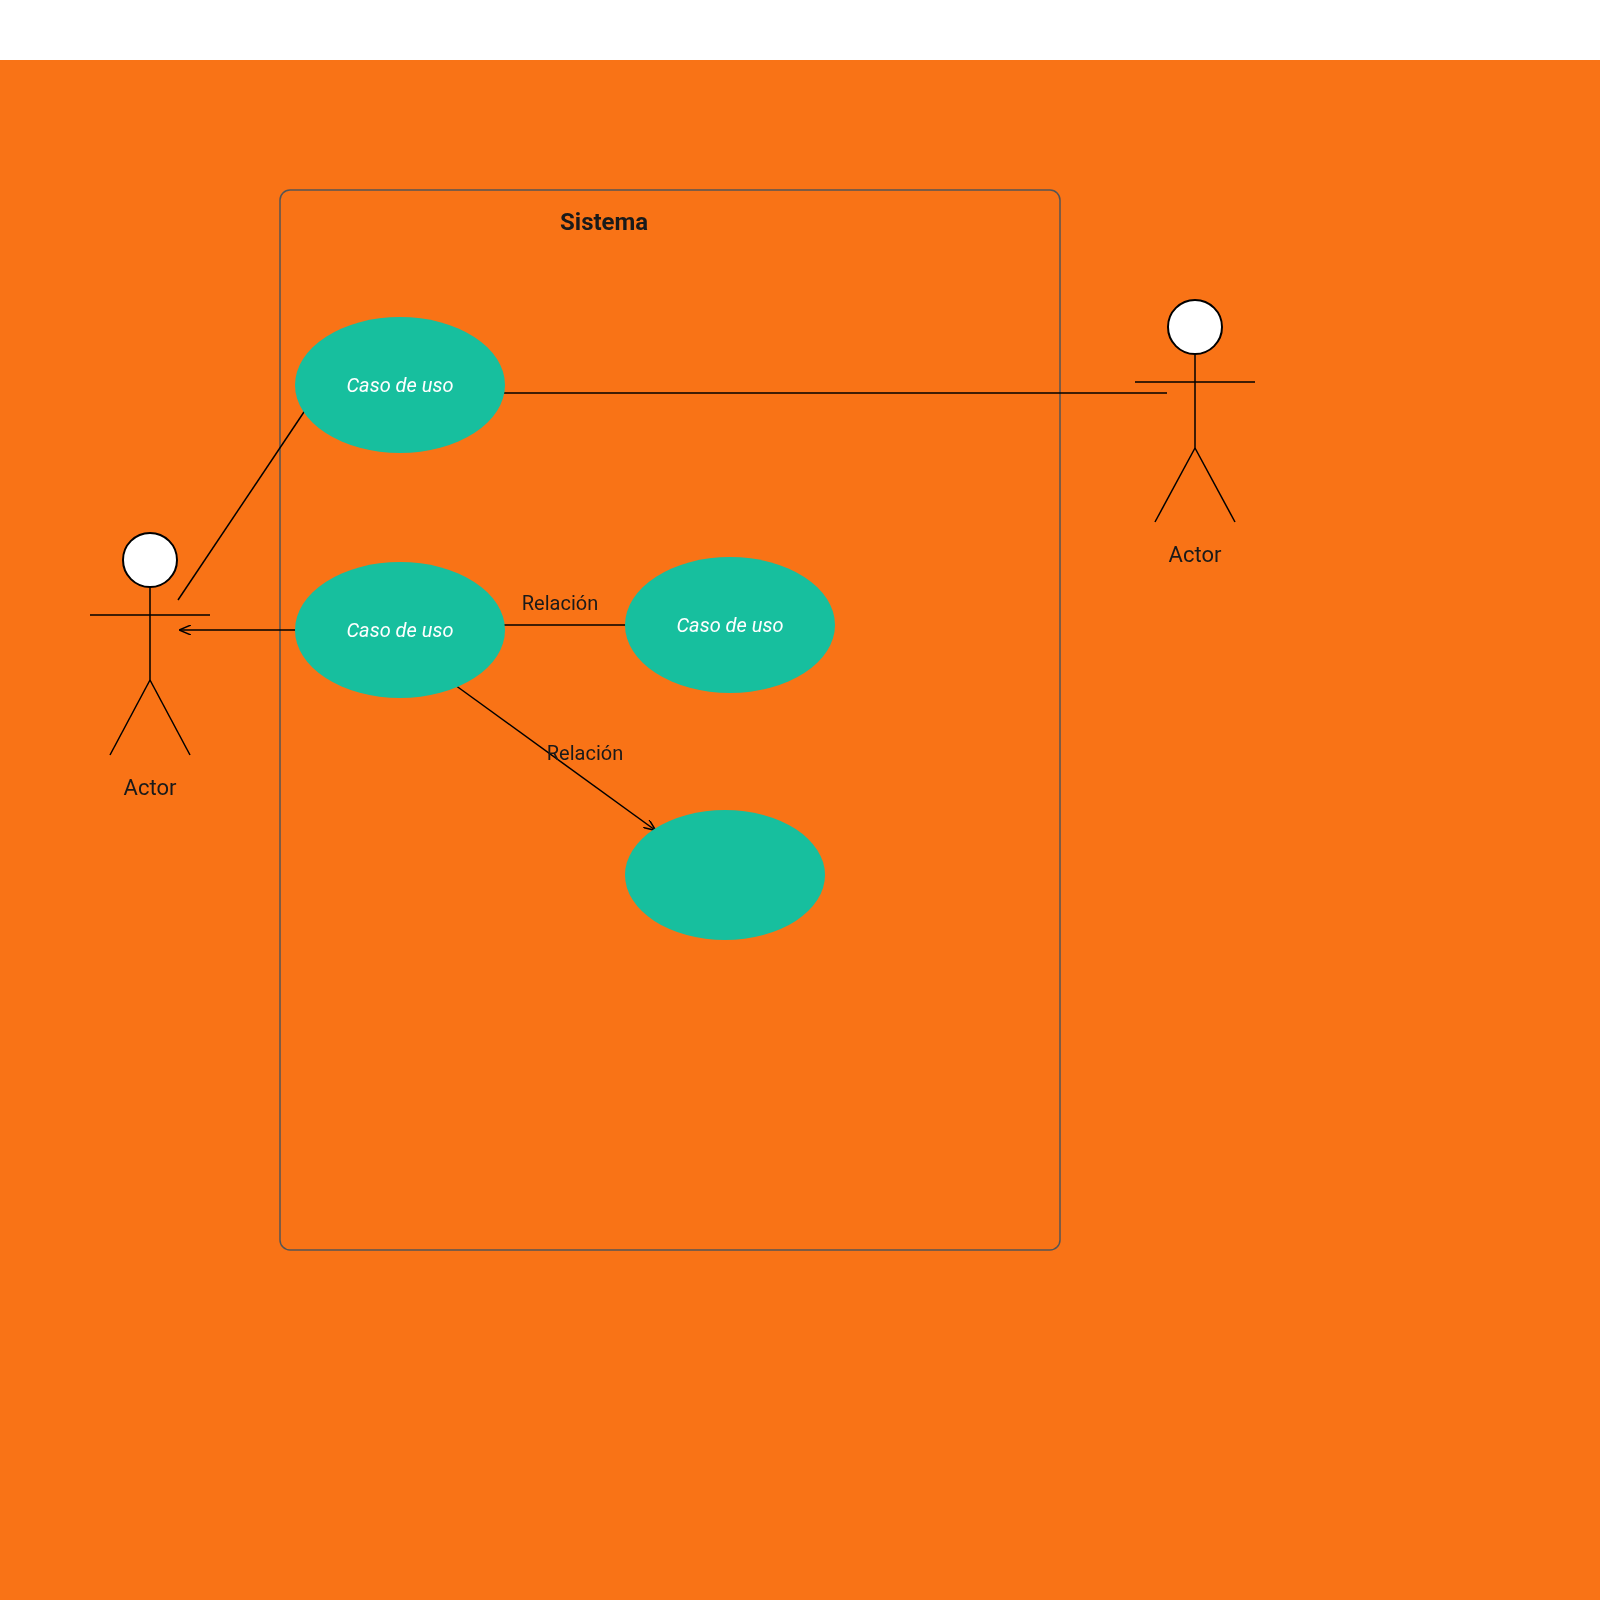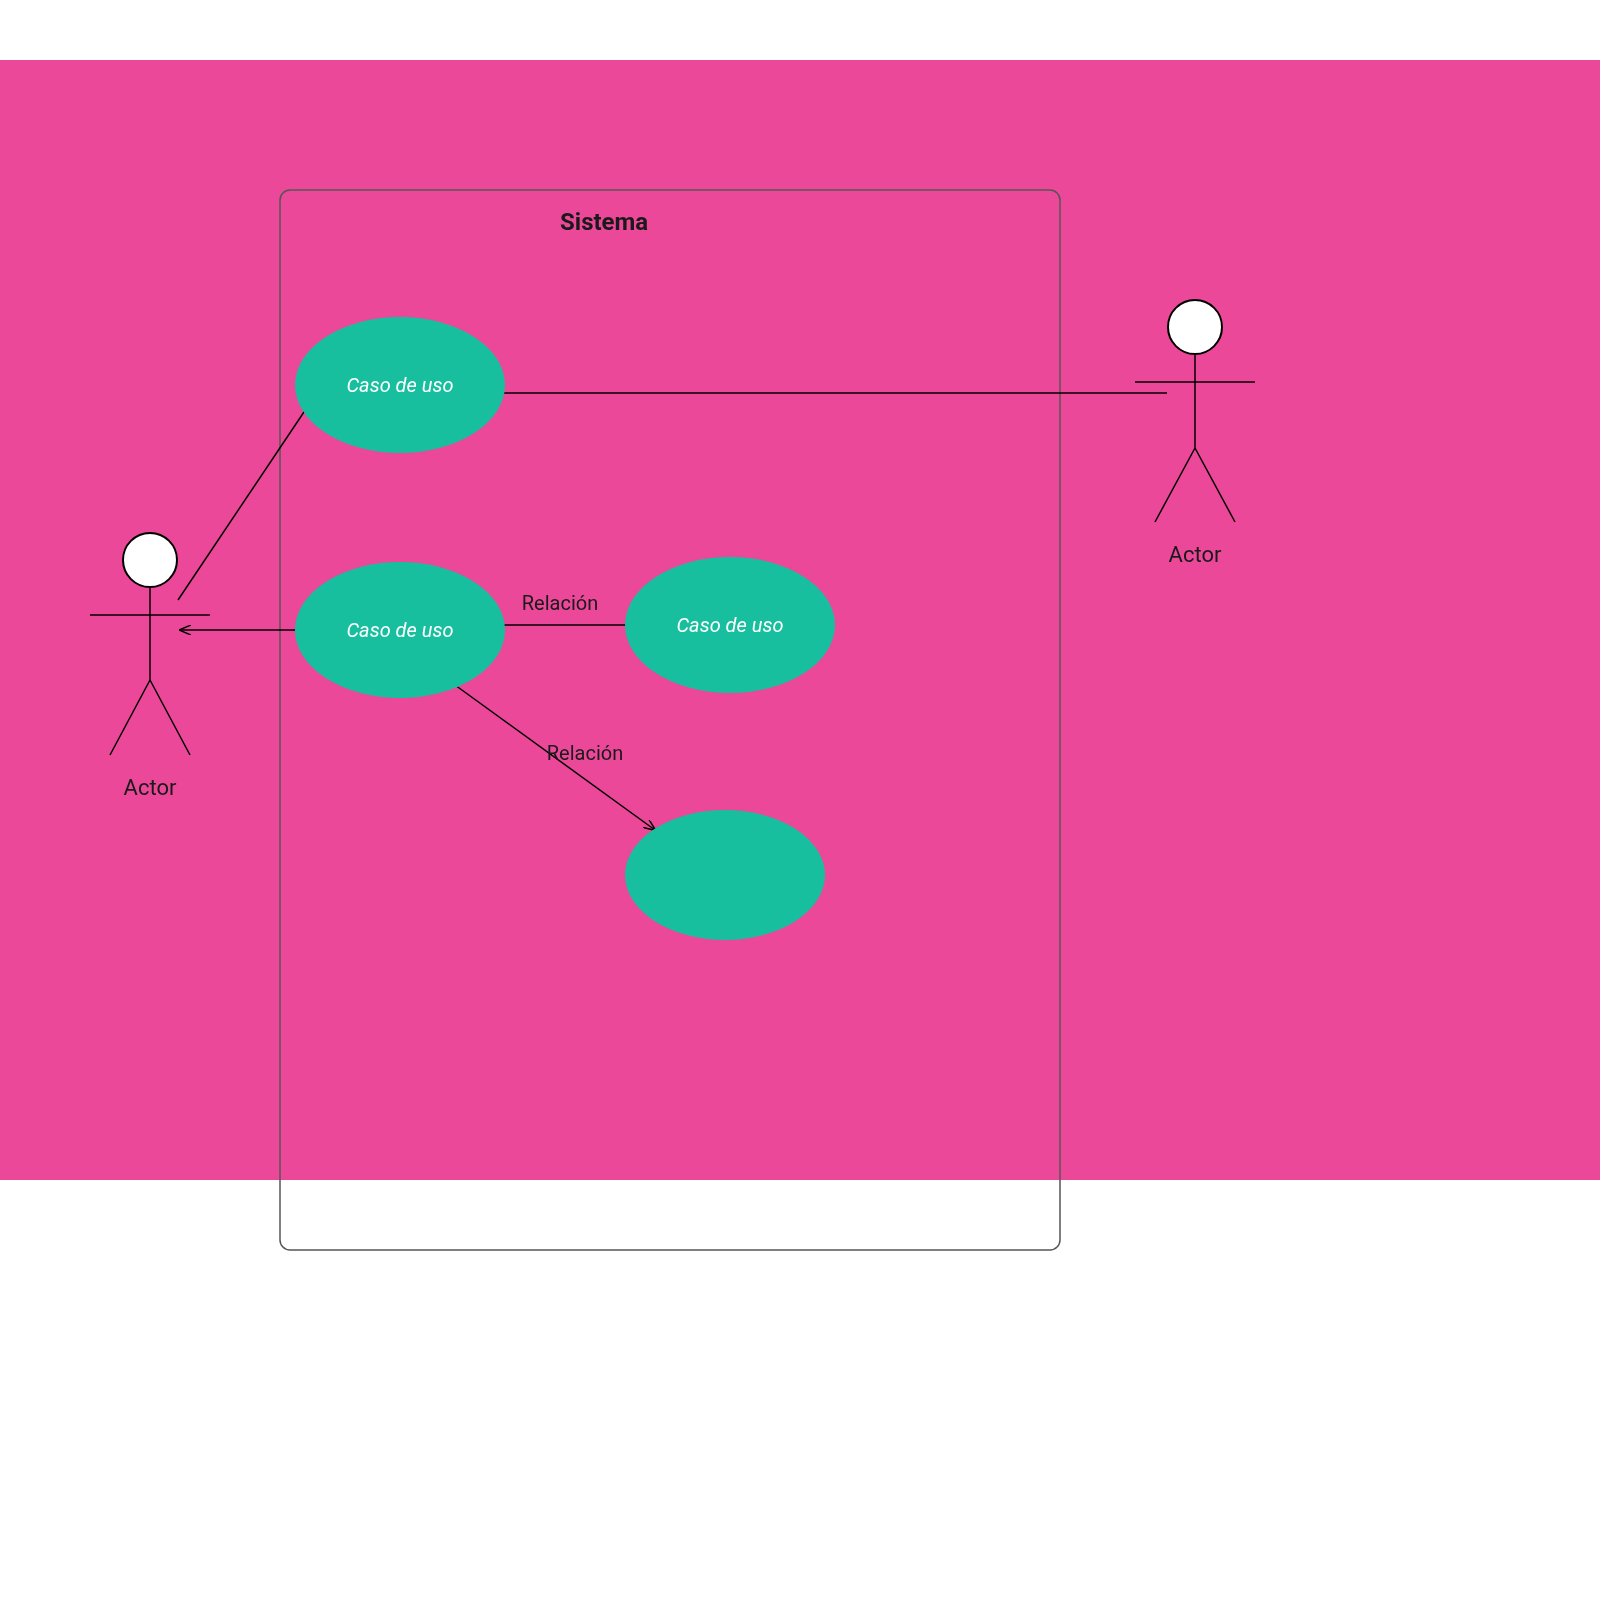--- a/index.html
+++ b/index.html
@@ -8,22 +8,22 @@
     width: 1600px;
     height: 1600px;
     background: #ffffff;
     font-family: -apple-system, BlinkMacSystemFont, "Segoe UI", Roboto, Helvetica, Arial, sans-serif;
   }
   .canvas-wrap {
     position: absolute;
     left: 0;
     top: 60px;
     width: 1600px;
-    height: 1120px;
-    background: #ec4899;
+    height: 1540px;
+    background: #f97316;
   }
   svg { display: block; }
   .system-title {
     font-size: 24px;
     font-weight: 700;
     fill: #1a1a1a;
   }
   .actor-label {
     font-size: 22px;
     fill: #1a1a1a;

